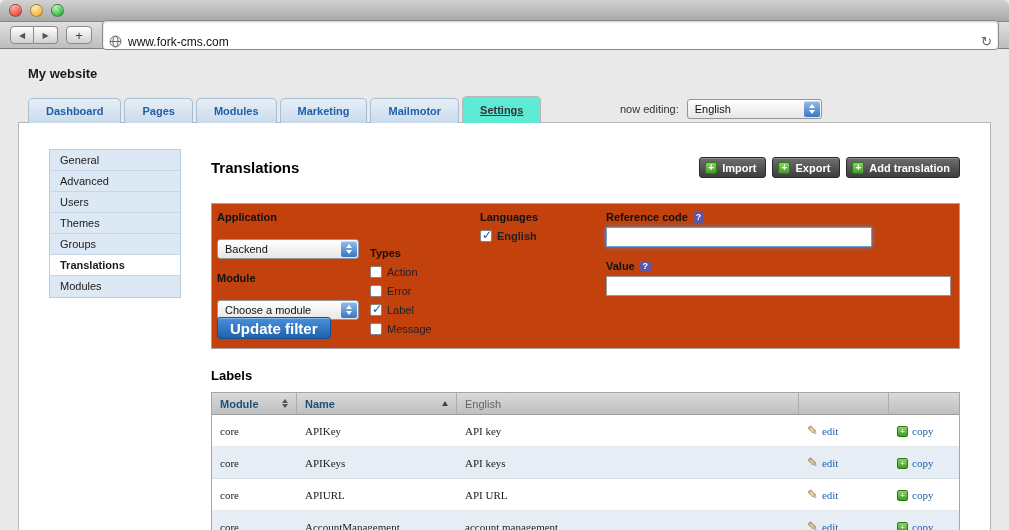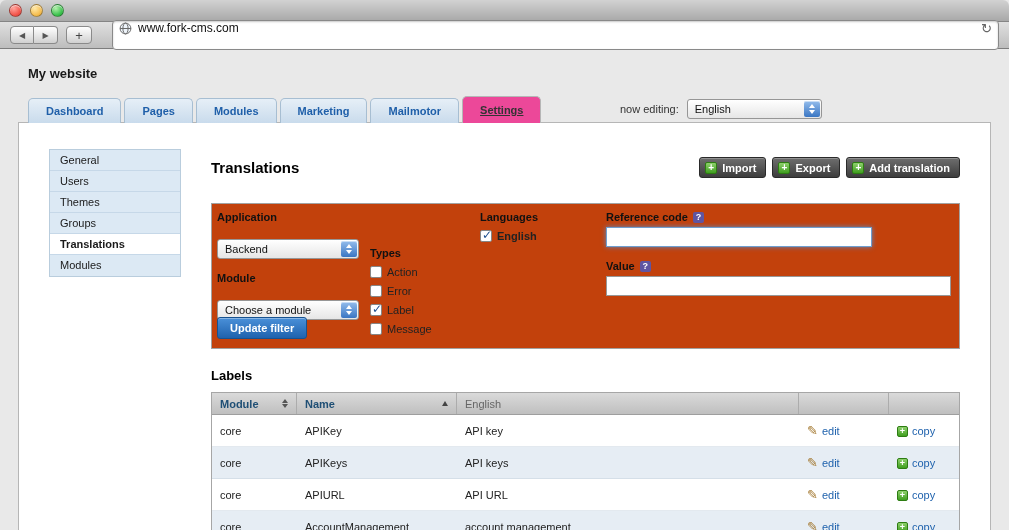--- a/index.html
+++ b/index.html
@@ -19,34 +19,34 @@
   .light.green  { background:radial-gradient(circle at 35% 30%, #b4f0ac, #3bc24d 65%, #1f9e33); }
 
   .toolbar { height:27px; background:linear-gradient(#e0e0e0,#bdbdbd); border-bottom:1px solid #7d7d7d;
              display:flex; align-items:center; padding:0 10px; }
   .nav-group { display:flex; }
   .nav-btn { width:24px; height:18px; background:linear-gradient(#ffffff,#d0d0d0); border:1px solid #8a8a8a;
              color:#555; font-size:8px; display:flex; align-items:center; justify-content:center; cursor:pointer; }
   .nav-btn.back { border-radius:4px 0 0 4px; }
   .nav-btn.fwd  { border-radius:0 4px 4px 0; border-left:none; }
   .nav-btn.add  { border-radius:4px; margin-left:8px; width:26px; font-size:13px; color:#444; }
-  .urlbar { flex:1; height:19px; margin-left:20px; background:#fff; border:1px solid #898989; border-radius:4px;
-            display:flex; align-items:flex-end; padding:14px 6px; box-shadow:inset 0 1px 2px rgba(0,0,0,.22); }
+  .urlbar { flex:1; height:19px; margin-left:10px; background:#fff; border:1px solid #898989; border-radius:4px;
+            display:flex; align-items:flex-start; padding:14px 6px; box-shadow:inset 0 1px 2px rgba(0,0,0,.22); }
   .globe { width:13px; height:13px; margin-right:6px; flex:0 0 auto; }
   .url-text { flex:1; font-size:12px; color:#111; }
   .reload { color:#666; font-size:13px; line-height:13px; cursor:pointer; }
 
   
   .site-title { position:absolute; left:28px; top:66px; font-size:13px; font-weight:bold; color:#1a1a1a; }
 
   .tabs { position:absolute; left:28px; top:96px; height:27px; display:flex; align-items:flex-end; gap:3px; z-index:3; }
   .tab { height:25px; padding:0 17px; display:flex; align-items:center; cursor:pointer;
          background:linear-gradient(#e6eff7,#c9dbec); border:1px solid #a7bed2; border-bottom:none;
          border-radius:5px 5px 0 0; color:#1f5fa9; font-weight:bold; }
-  .tab.active { height:27px; background:#ec4899; color:#333; border-color:#b6b6b6;text-decoration:underline; }
+  .tab.active { height:27px; background:#5eead4; color:#333; border-color:#b6b6b6;text-decoration:underline; }
 
   .editing-group { position:absolute; left:620px; top:99px; display:flex; align-items:center; gap:8px; z-index:3; }
   .editing-label { color:#333; }
 
   .aqua-select { position:relative; height:20px; display:flex; align-items:center; padding:0 24px 0 7px;
                  background:linear-gradient(#ffffff,#e6e6e6); border:1px solid #969696; border-radius:3px;
                  color:#111; cursor:pointer; white-space:nowrap; }
   .aqua-select .sel-text { overflow:hidden; text-overflow:ellipsis; }
   .sel-btn { position:absolute; right:1px; top:1px; bottom:1px; width:16px; border-radius:2px;
              background:linear-gradient(#94bdec,#3a76c3); display:flex; flex-direction:column;
@@ -107,42 +107,42 @@
   .f-label-row.mt2 { margin-top:13px; }
   .help-ico { display:inline-block; width:11px; height:11px; margin-left:5px; background:#5f55a2;
               border-radius:2px; color:#fff; font-size:9px; font-weight:bold; text-align:center;
               line-height:11px; cursor:pointer; }
   .txt { display:block; height:20px; margin-top:4px; border:1px solid #979797; background:#fff;
          font-size:11px; padding:0 4px; font-family:inherit; }
   .txt.ref { width:266px; border:1px solid #6f9fd0; outline:none; box-shadow:0 0 5px rgba(82,145,214,.9); }
   .txt.val { width:345px; }
   .blue-btn { position:absolute; left:5px; top:113px; height:22px; padding:0 12px; cursor:pointer;
               background:linear-gradient(#4a90d9,#1f62ad); border:1px solid #17528f; border-radius:3px;
-              color:#fff; font-weight:bold; font-size:11px; font-family:inherit;
+              color:#fff; font-weight:bold; font-size:15px; font-family:inherit;
               box-shadow:inset 0 1px 0 rgba(255,255,255,.35); }
 
   
   .labels-heading { margin-top:20px; font-size:13px; font-weight:bold; color:#000; line-height:13px; }
   .grid { margin-top:10px; border:1px solid #a6a6a6; }
   .grid-head { display:flex; height:22px; background:linear-gradient(#dadada,#bfbfbf); border-bottom:1px solid #9e9e9e; }
   .th { display:flex; align-items:center; padding:0 8px; font-weight:bold; color:#1f4f75;
         border-right:1px solid #acacac; cursor:pointer; }
   .th-module { width:85px; }
   .th-name { width:160px; }
   .th-english { flex:1; color:#666; font-weight:normal; cursor:default; }
   .th-edit { width:90px; cursor:default; }
   .th-copy { width:70px; border-right:none; cursor:default; }
   .sort-both { margin-left:auto; display:flex; flex-direction:column; gap:1px; }
   .sort-both .s-up { width:0; height:0; border:3px solid transparent; border-top:none; border-bottom:4px solid #555; }
   .sort-both .s-dn { width:0; height:0; border:3px solid transparent; border-bottom:none; border-top:4px solid #555; }
   .sort-asc { margin-left:auto; width:0; height:0; border:3px solid transparent; border-top:none; border-bottom:5px solid #444; }
 
   .tr { display:flex; align-items:center; height:32px; background:#fff; border-bottom:1px solid #e3e9ef; color:#222; }
   .tr.alt { background:#e6edf4; border-bottom-color:#d5dfe8; }
-  .td { padding:0 8px; overflow:hidden; white-space:nowrap; }
+  .td { padding:0 8px; overflow:hidden; white-space:nowrap;font-family:Liberation Serif, serif; }
   .td-module { width:85px; }
   .td-name { width:160px; }
   .td-english { flex:1; }
   .td-edit { width:90px; }
   .td-copy { width:70px; }
   .link { display:inline-flex; align-items:center; gap:4px; color:#1f62ad; text-decoration:none; cursor:pointer; }
   .pencil-ico { color:#a2762c; font-size:13px; line-height:12px; }
 </style>
 </head>
 <body>
@@ -192,20 +192,21 @@
           <i class="dn"></i>
         </span>
     </div>
   </div>
 
 
   <div class="panel">
 
     <div class="side">
       <div class="side-item">General</div>
+      <div class="side-item">Advanced</div>
       <div class="side-item">Users</div>
       <div class="side-item">Themes</div>
       <div class="side-item">Groups</div>
       <div class="side-item active">Translations</div>
       <div class="side-item">Modules</div>
     </div>
 
     <div class="main">
 
       <div class="main-head">

